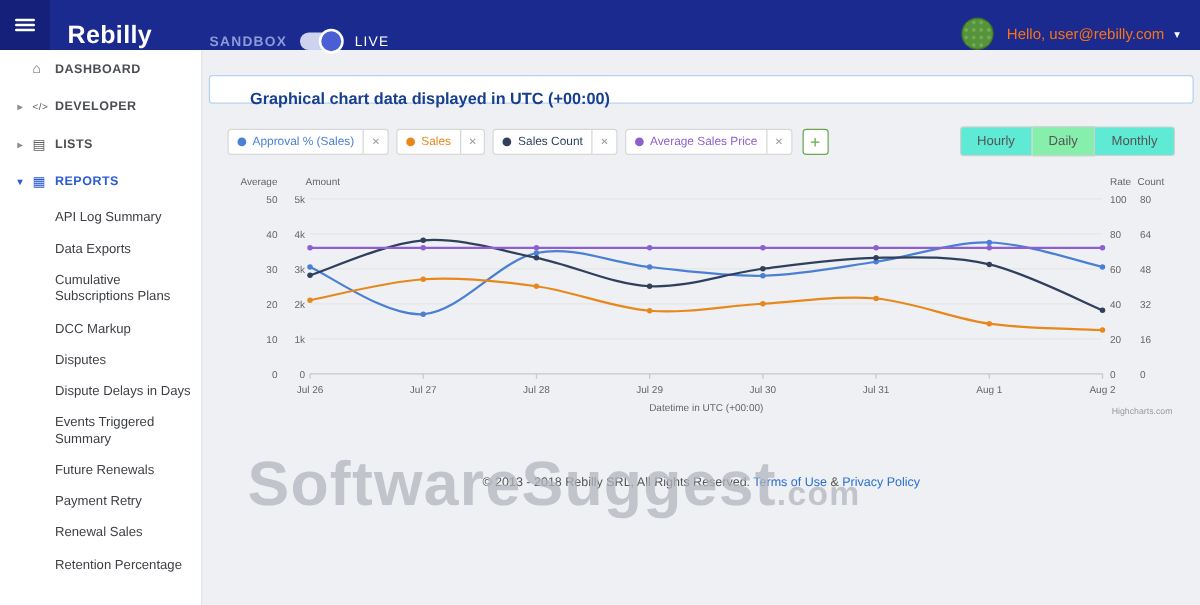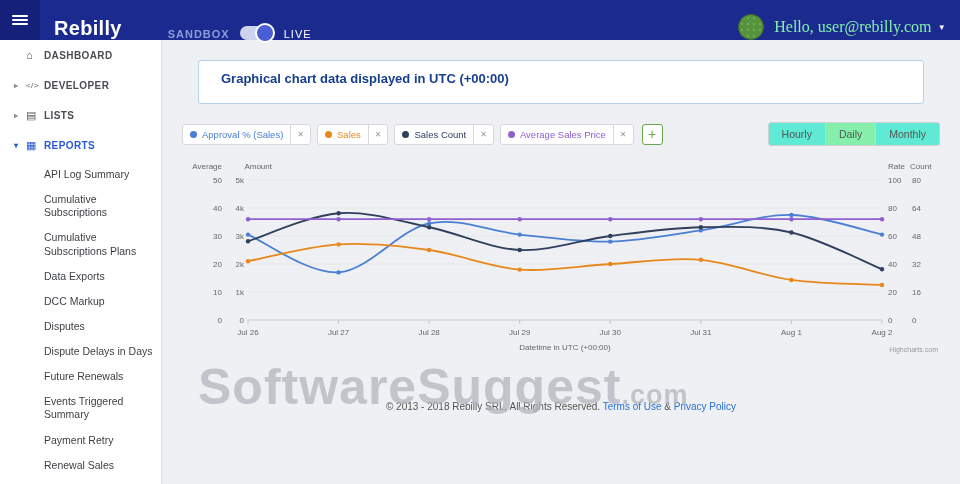--- a/index.html
+++ b/index.html
@@ -9,36 +9,36 @@
   .topbar { position:absolute; top:0; left:0; right:0; height:40px; background:#1b2a8e; display:flex; align-items:flex-end; z-index:30; }
   .menu-box { width:40px; height:40px; background:#15207a; display:flex; align-items:center; justify-content:center; cursor:pointer; }
   .menu-box .bar { display:block; width:16px; height:2px; background:#fff; margin:2px 0; border-radius:1px; }
   .brand { color:#fff; font-size:20px; font-weight:bold; margin-left:14px; letter-spacing:.3px; }
   .sandbox-label { color:#8d9bd8; font-size:11px; font-weight:bold; letter-spacing:1px; margin-left:46px; }
   .toggle { width:34px; height:14px; background:#cdd3ef; border-radius:8px; margin:0 10px; position:relative; cursor:pointer; }
   .toggle .knob { position:absolute; right:-1px; top:-3px; width:20px; height:20px; border-radius:50%; background:#4a5fd4; border:2px solid #fff; }
   .live-label { color:#fff; font-size:11px; font-weight:normal; letter-spacing:1px; }
   .topbar .spacer { flex:1; }
   .avatar { width:26px; height:26px; border-radius:50%; margin-right:10px; background:#57923c; background-image:radial-gradient(#6fae4e 28%, transparent 30%); background-size:6px 6px; border:1px solid #3f6e2b; }
-  .greeting { color:#86efac; font-size:16px;font-family:Liberation Serif, serif; }
+  .greeting { color:#f97316; font-size:12px; }
   .tb-caret { color:#fff; font-size:9px; margin:0 16px 0 8px; }
   .user-menu { display:flex; align-items:center; cursor:pointer; }
 
   
   .sidebar { position:absolute; top:40px; left:0; width:162px; bottom:0; background:#fff; border-right:1px solid #dcdfe3; z-index:20; overflow:hidden; }
   .nav-item { display:flex; align-items:center; height:30px; padding-left:14px; font-size:10px; font-weight:bold; letter-spacing:.4px; color:#4a4d52; cursor:pointer; }
   .nav-item .caret { width:12px; font-size:8px; color:#8a8d92; }
   .nav-item .nicon { width:18px; font-size:11px; color:#5a5d62; font-weight:normal; }
   .nav-item.active, .nav-item.active .caret, .nav-item.active .nicon { color:#2a5bd7; }
   .subitems { padding:2px 0 0 0; }
   .subitem { padding:6px 8px 6px 44px; font-size:10.5px; color:#3c3f44; line-height:1.25; cursor:pointer; }
 
   
   .main { position:absolute; top:40px; left:162px; right:0; bottom:0; background:#eef0f3; overflow:hidden; }
-  .banner { margin:20px 36px 0; height:44px; line-height:36px; background:#fff; border:1px solid #b5d2ef; border-radius:3px; padding:0 22px; color:#173f8f; font-size:13px; font-weight:bold; }
+  .banner { margin:20px 5px 0; height:23px; line-height:36px; background:#fff; border:1px solid #b5d2ef; border-radius:3px; padding:0 32px; color:#173f8f; font-size:13px; font-weight:bold; }
   .controls { display:flex; align-items:center; margin:18px 20px 0; }
   .chips { display:flex; gap:6px; }
   .chip { display:inline-flex; align-items:center; background:#fff; border:1px solid #d8d8d8; border-radius:3px; height:21px; font-size:9.5px; cursor:pointer; }
   .chip .dot { width:7px; height:7px; border-radius:50%; margin:0 5px 0 7px; }
   .chip .clabel { margin-right:7px; }
   .chip .x { border-left:1px solid #d8d8d8; padding:0 6px; color:#999; font-size:8px; height:100%; display:flex; align-items:center; cursor:pointer; }
   .plus-btn { margin-left:8px; width:21px; height:21px; border:1px solid #6aa84f; border-radius:3px; background:#fff; color:#6aa84f; font-size:14px; line-height:18px; text-align:center; cursor:pointer; }
   .periods { margin-left:auto; display:flex; }
   .period { font-size:10.5px; color:#555; background:#5eead4; border:1px solid #d0d0d0; border-left-width:0; padding:5px 13px; cursor:pointer; }
   .period:first-child { border-left-width:1px; border-radius:3px 0 0 3px; }
@@ -91,28 +91,27 @@
     <span class="nicon">▤</span>
     <span>LISTS</span>
   </div>
   <div class="nav-item active">
     <span class="caret">▾</span>
     <span class="nicon">▦</span>
     <span>REPORTS</span>
   </div>
   <div class="subitems">
       <div class="subitem">API Log Summary</div>
-      <div class="subitem">Cumulative Subscriptions</div>
+      <div class="subitem">Data Exports</div>
       <div class="subitem">Cumulative Subscriptions Plans</div>
-      <div class="subitem">Data Exports</div>
       <div class="subitem">DCC Markup</div>
       <div class="subitem">Disputes</div>
       <div class="subitem">Dispute Delays in Days</div>
+      <div class="subitem">Events Triggered Summary</div>
       <div class="subitem">Future Renewals</div>
-      <div class="subitem">Events Triggered Summary</div>
       <div class="subitem">Payment Retry</div>
       <div class="subitem">Renewal Sales</div>
       <div class="subitem">Retention Percentage</div>
     </div>
 </div>
 
 <div class="main">
   <div class="banner">Graphical chart data displayed in UTC (+00:00)</div>
 
   <div class="controls">

